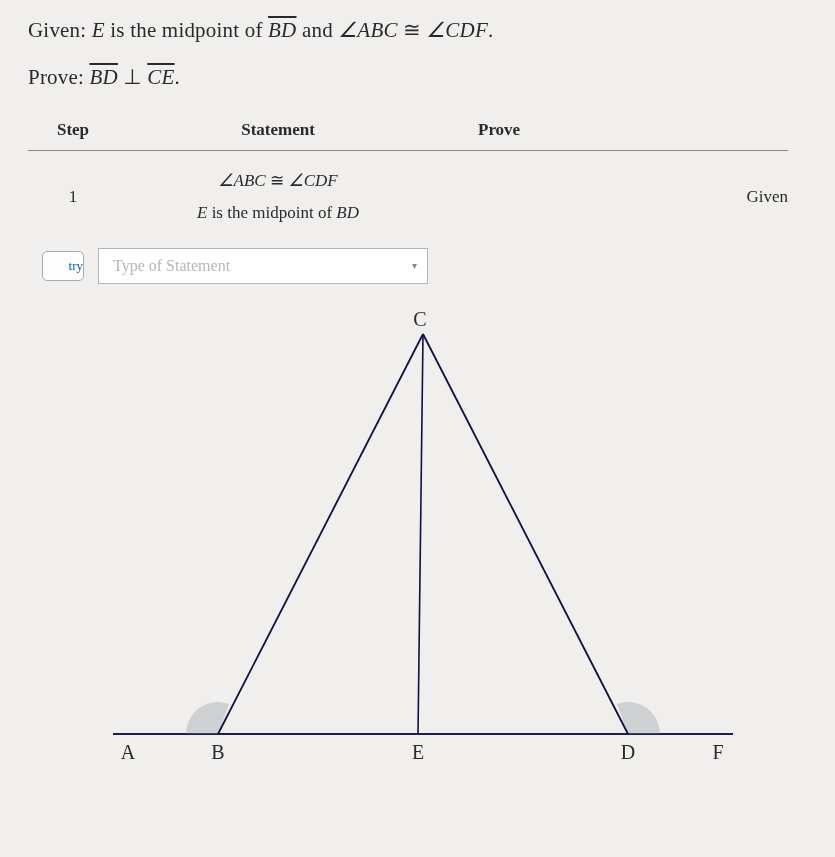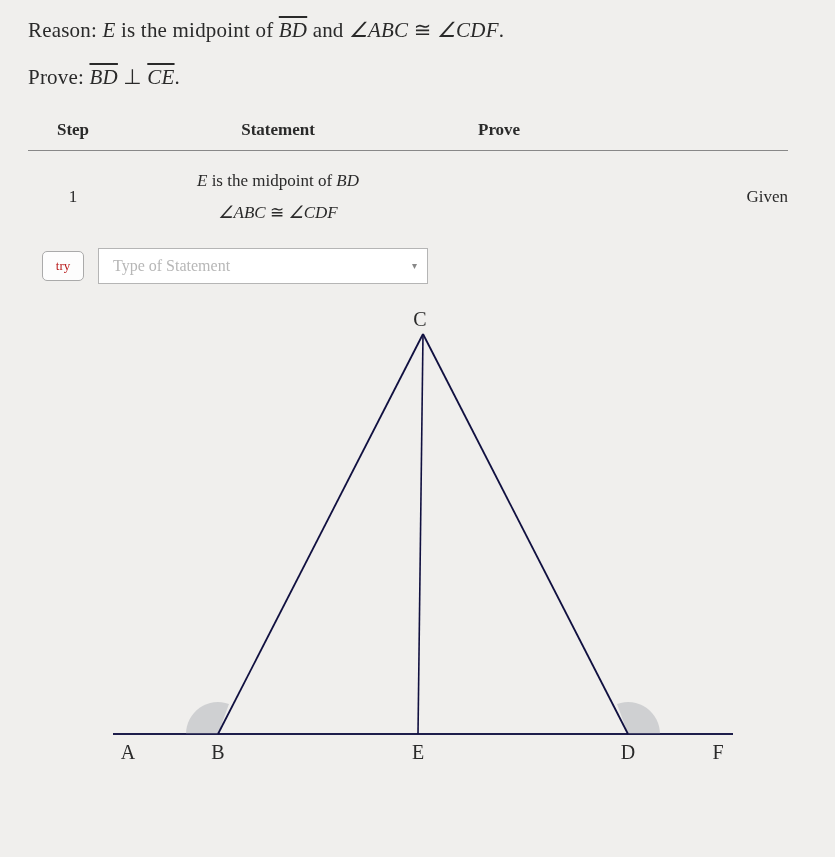--- a/index.html
+++ b/index.html
@@ -56,22 +56,22 @@
     margin-top: 4px;
   }
   .try-btn {
     width: 42px;
     height: 30px;
     border: 1px solid #aaa;
     border-radius: 5px;
     background: #fdfdfd;
     font-family: inherit;
     font-size: 13px;
-    color: #b91c1c;
-    text-align: center;
+    color: #0369a1;
+    text-align: right;
     line-height: 28px;
     cursor: pointer;
     margin-left: 14px;
     margin-right: 14px;
   }
   .stmt-input {
     width: 330px;
     height: 36px;
     border: 1px solid #b5b5b5;
     border-radius: 0;
@@ -99,44 +99,44 @@
   .pt-label {
     font-family: "Times New Roman", serif;
     font-size: 20px;
     fill: #2a2a2a;
   }
 </style>
 </head>
 <body>
 
 <div class="given-line">
-  <span>Reason:</span>
+  <span>Given:</span>
   <span class="math-i">E</span><span> is the midpoint of </span><span class="overline math-i">BD</span><span> and </span><span class="math-i">∠ABC</span><span class="congruent"> ≅ </span><span class="math-i">∠CDF</span><span>.</span>
 </div>
 
 <div class="prove-line">
   <span>Prove:</span>
   <span class="overline math-i">BD</span><span> ⊥ </span><span class="overline math-i">CE</span><span>.</span>
 </div>
 
 <div class="proof">
   <div class="proof-header">
     <div class="col-step">Step</div>
     <div class="col-stmt">Statement</div>
     <div class="col-reason">Prove</div>
   </div>
 
   <div class="proof-row">
     <div class="col-step">1</div>
     <div class="col-stmt">
       <div>
-        <span class="math-i">E</span><span> is the midpoint of </span><span class="math-i">BD</span>
+        <span class="math-i">∠ABC</span><span> ≅ </span><span class="math-i">∠CDF</span>
       </div>
       <div>
-        <span class="math-i">∠ABC</span><span> ≅ </span><span class="math-i">∠CDF</span>
+        <span class="math-i">E</span><span> is the midpoint of </span><span class="math-i">BD</span>
       </div>
     </div>
     <div class="col-reason">Given</div>
   </div>
 
   <div class="try-row">
     <div class="try-btn">try</div>
     <div class="stmt-input">
       <span>Type of Statement</span>
       <span class="chev">▾</span>

